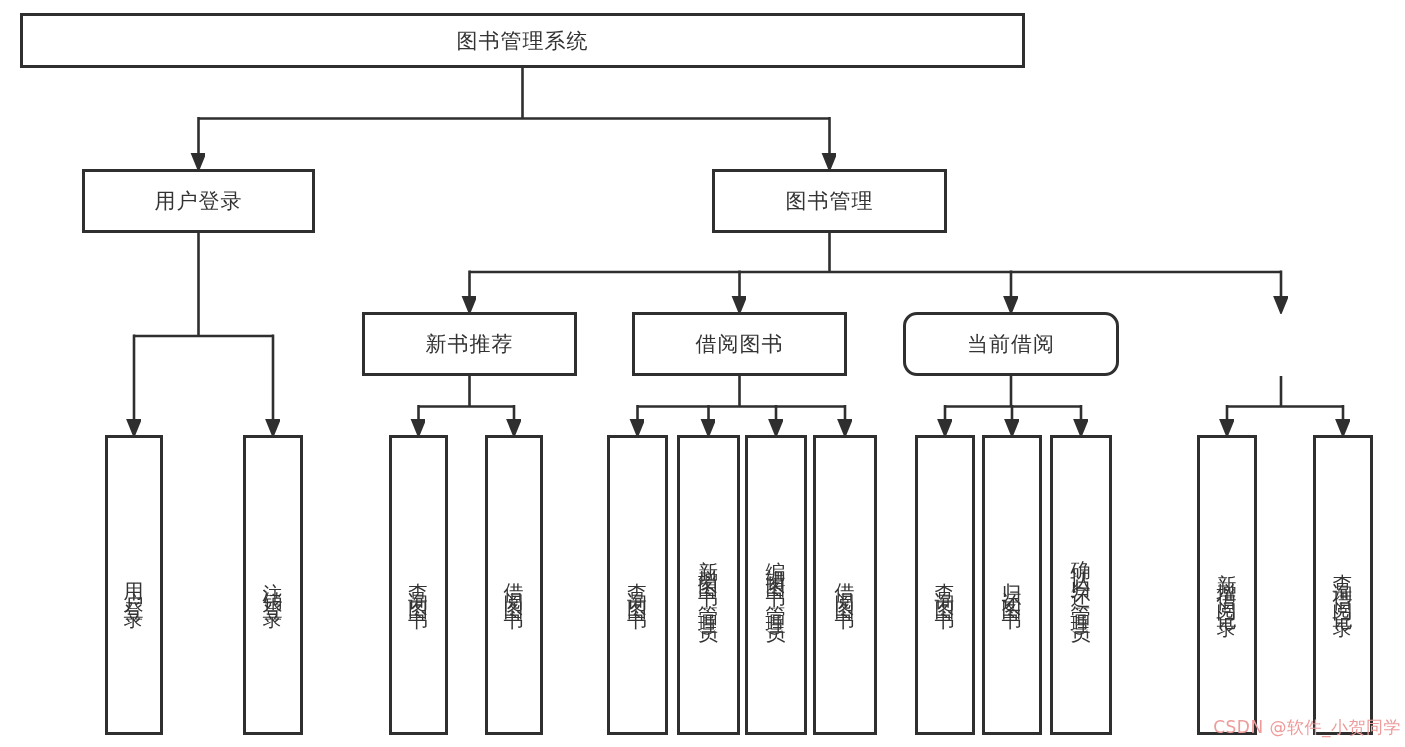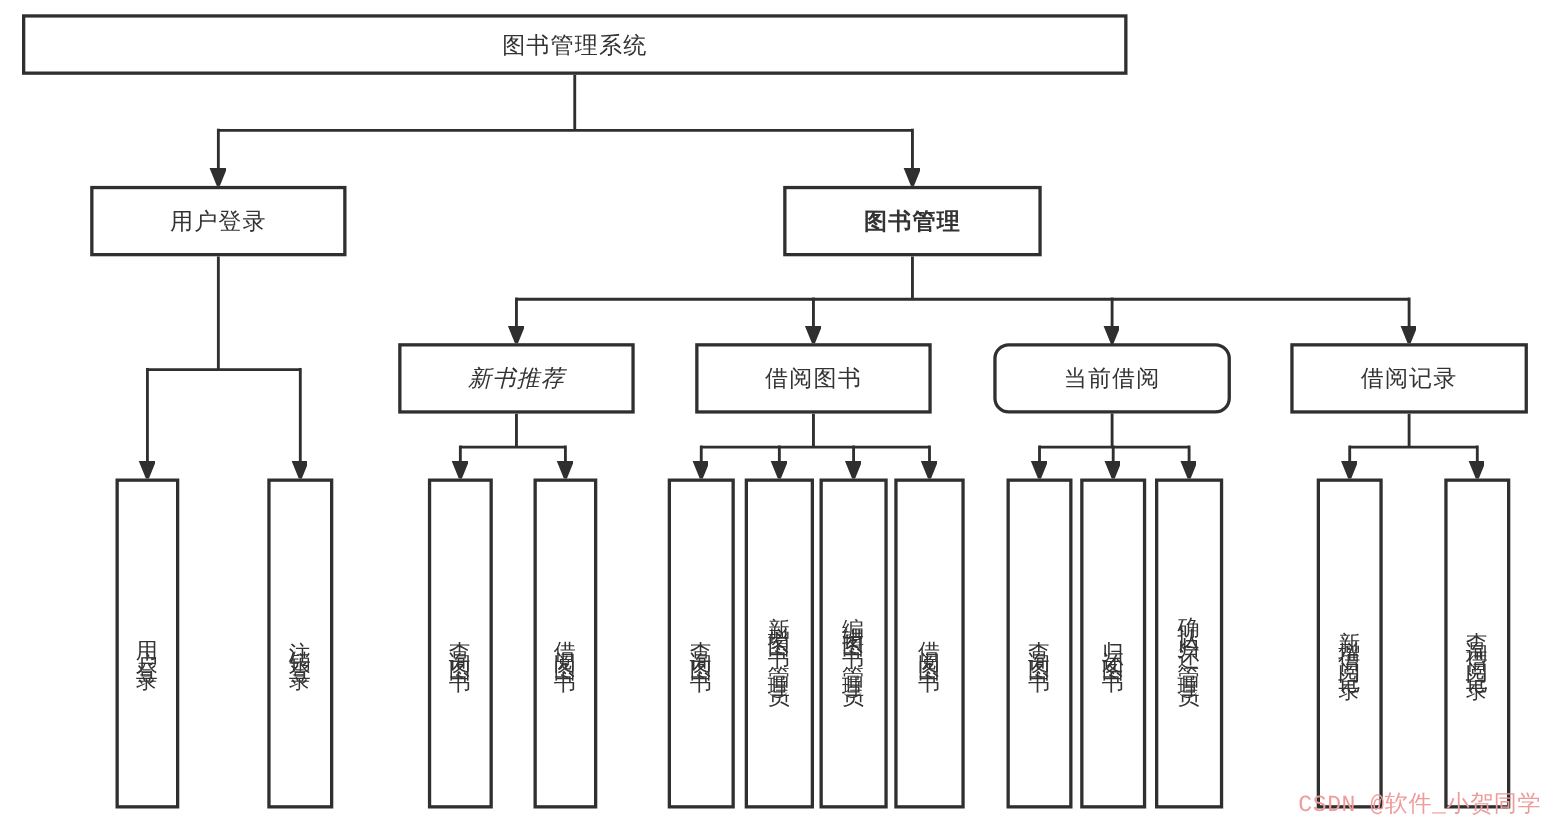--- a/index.html
+++ b/index.html
@@ -41,25 +41,24 @@
   }
   .leaf span {
     writing-mode: vertical-rl;
     text-orientation: mixed;
     letter-spacing: 9px;
     line-height: 1;
   }
   .watermark {
     position: absolute;
     top: 716px; right: 4px;
-    font-size: 21px;
+    font-size: 17px;
     color: var(--watermark);
     letter-spacing: 0.5px;
     z-index: 5;
-    font-family: Liberation Mono, monospace;
   }
 </style>
 </head>
 <body>
 
 <div class="stage">
 
   <svg class="connectors" viewBox="0 0 1405 747" xmlns="http://www.w3.org/2000/svg">
     <defs>
       <marker id="arrow" markerUnits="userSpaceOnUse" markerWidth="18" markerHeight="16" refX="15" refY="6.5" orient="auto">
@@ -115,35 +114,32 @@
     </g>
   </svg>
 
   <div class="node" style="left:20px; top:13px; width:1005px; height:55px;">
     <span>图书管理系统</span>
   </div>
 
   <div class="node" style="left:82px; top:169px; width:233px; height:64px;">
     <span>用户登录</span>
   </div>
-  <div class="node" style="left:712px; top:169px; width:235px; height:64px;font-weight:bold;">
+  <div class="node" style="left:712px; top:169px; width:235px; height:64px;">
     <span>图书管理</span>
   </div>
 
-  <div class="node" style="left:362px; top:312px; width:215px; height:64px;font-style:italic;">
+  <div class="node" style="left:362px; top:312px; width:215px; height:64px;">
     <span>新书推荐</span>
   </div>
   <div class="node" style="left:632px; top:312px; width:215px; height:64px;">
     <span>借阅图书</span>
   </div>
   <div class="node" style="left:903px; top:312px; width:216px; height:64px;border-radius:14px;">
     <span>当前借阅</span>
-  </div>
-  <div class="node" style="left:1173px; top:312px; width:216px; height:64px;">
-    <span>借阅记录</span>
   </div>
 
   <div class="leaf" style="left:105px; width:58px;">
     <span>用户登录</span>
   </div>
   <div class="leaf" style="left:243px; width:60px;">
     <span>注销登录</span>
   </div>
 
   <div class="leaf" style="left:389px; width:59px;">

